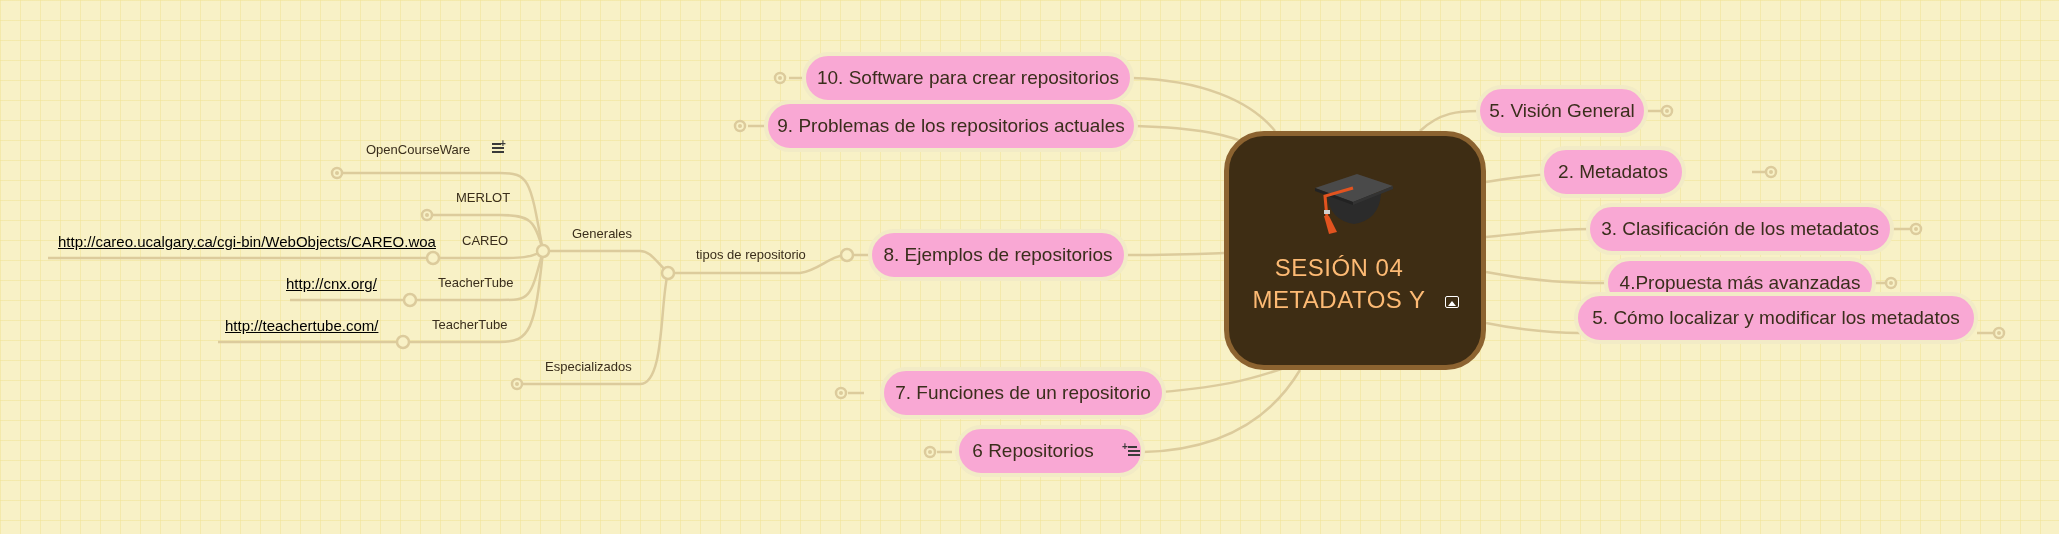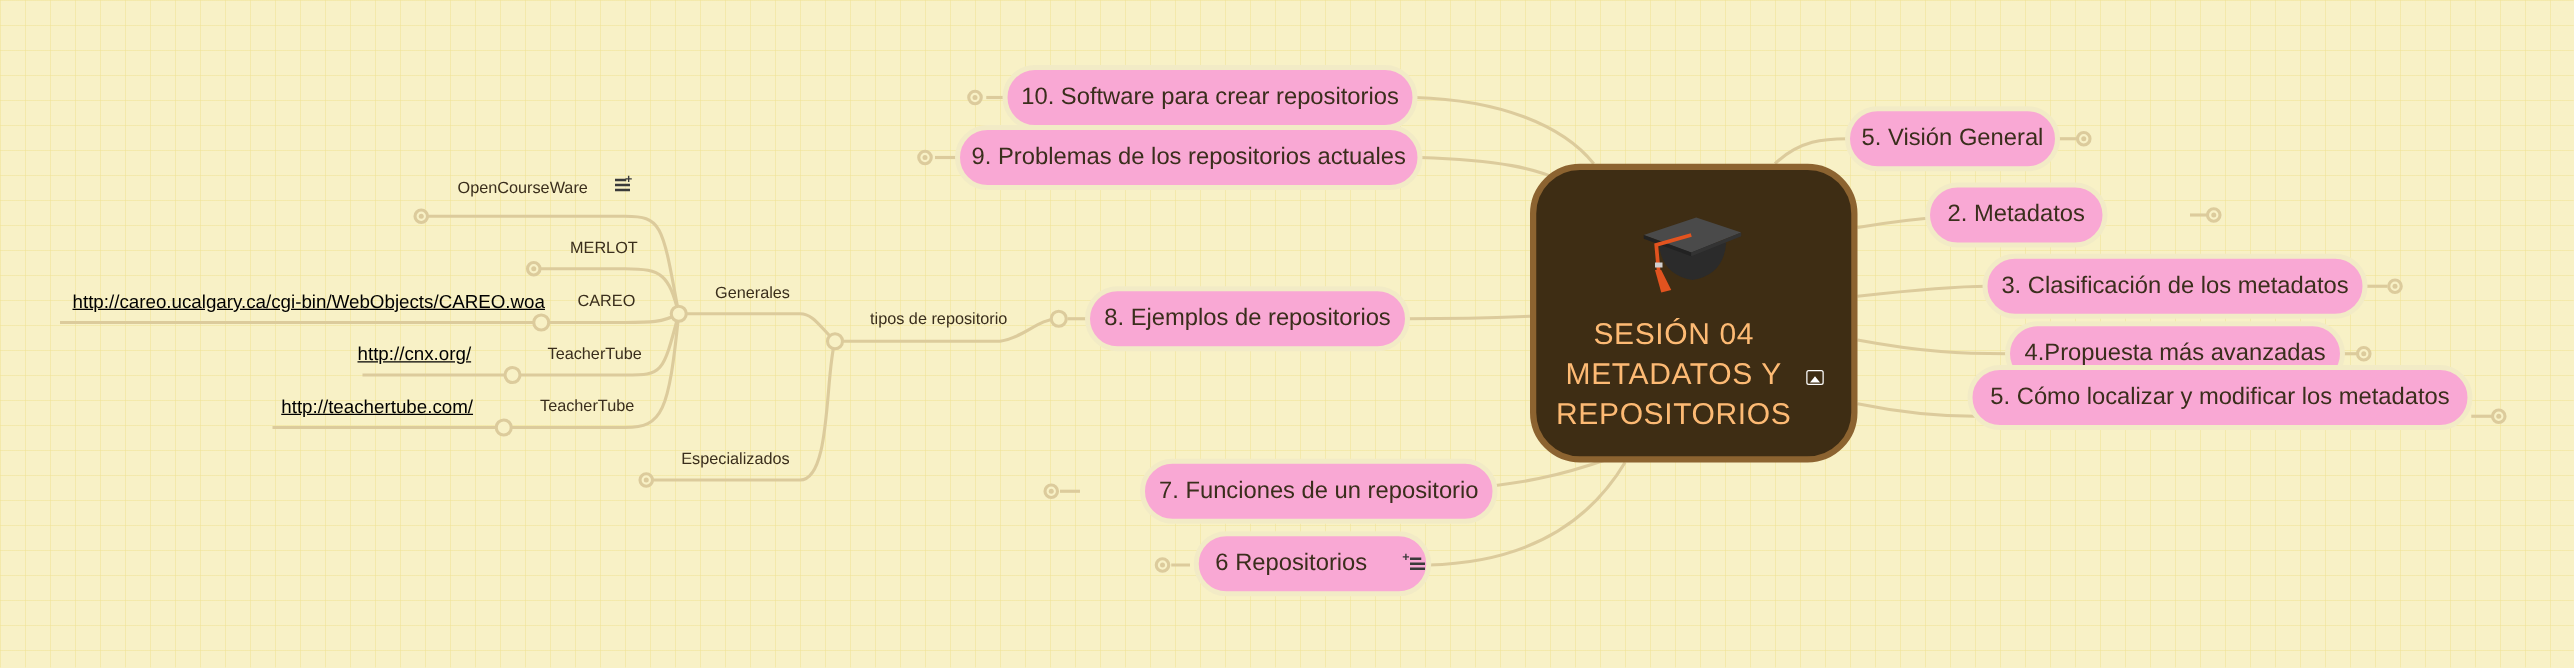--- a/index.html
+++ b/index.html
@@ -123,21 +123,20 @@
     <polygon points="2,22 44,8 80,20 40,36" fill="#4a4a4a"></polygon>
     <polygon points="2,22 40,36 40,39 2,25" fill="#222"></polygon>
     <polygon points="40,36 80,20 80,23 40,39" fill="#333"></polygon>
     <path d="M40,22 L12,30 L14,52" stroke="#e2531f" stroke-width="3" fill="none"></path>
     <path d="M11,50 L16,50 L24,66 L16,68 Z" fill="#e2531f"></path>
     <rect x="11" y="44" width="6" height="4" fill="#cfcfcf"></rect>
   </svg>
   <div class="title">
     <div>SESIÓN 04</div>
     <div>METADATOS Y</div>
-    <div>REPOSITORIOS</div>
   </div>
   <span class="image-icon"></span>
 </div>
 
 <div class="pill" style="left:1476px;top:85px;width:172px;">
   <span class="txt">5. Visión General</span>
   </div>
 <div class="pill" style="left:1540px;top:146px;width:146px;text-align:right;">
   <span class="txt">2. Metadatos</span>
   </div>
@@ -153,21 +152,21 @@
 
 <div class="pill" style="left:802px;top:52px;width:332px;">
   <span class="txt">10. Software para crear repositorios</span>
   </div>
 <div class="pill" style="left:764px;top:100px;width:374px;">
   <span class="txt">9. Problemas de los repositorios actuales</span>
   </div>
 <div class="pill" style="left:868px;top:229px;width:260px;">
   <span class="txt">8. Ejemplos de repositorios</span>
   </div>
-<div class="pill" style="left:912px;top:367px;width:286px;">
+<div class="pill" style="left:880px;top:367px;width:286px;">
   <span class="txt">7. Funciones de un repositorio</span>
   </div>
 <div class="pill" style="left:955px;top:425px;width:190px;gap:20px;">
   <span class="txt">6 Repositorios</span>
   <span class="note-icon">
       <i></i>
       <i></i>
       <i></i>
       <b>+</b>
     </span>

